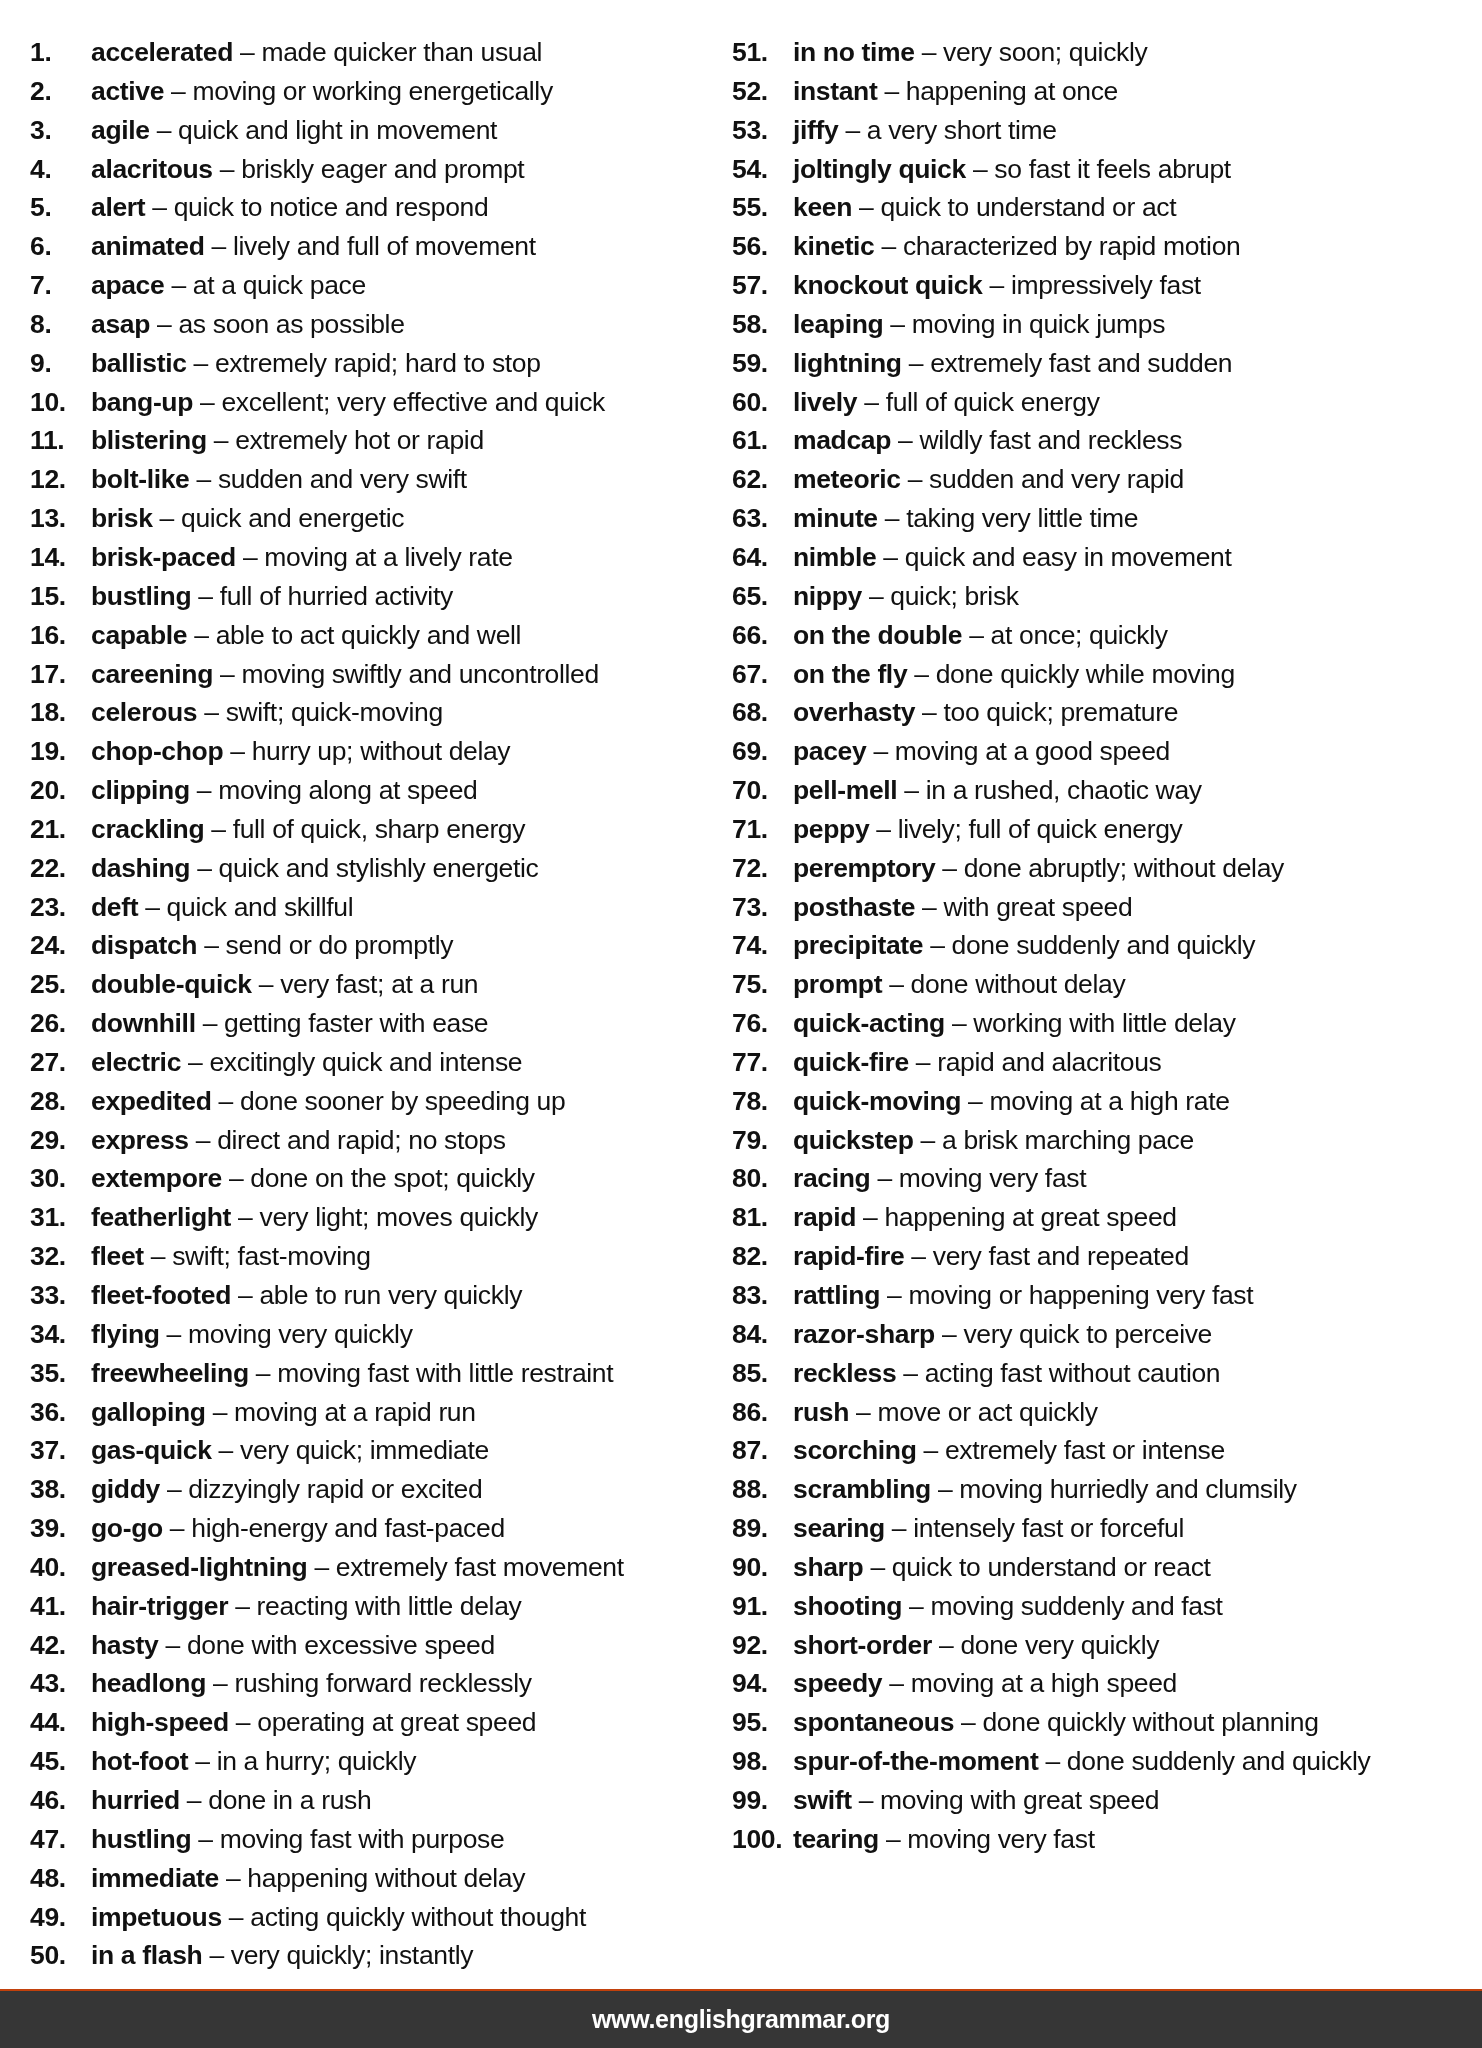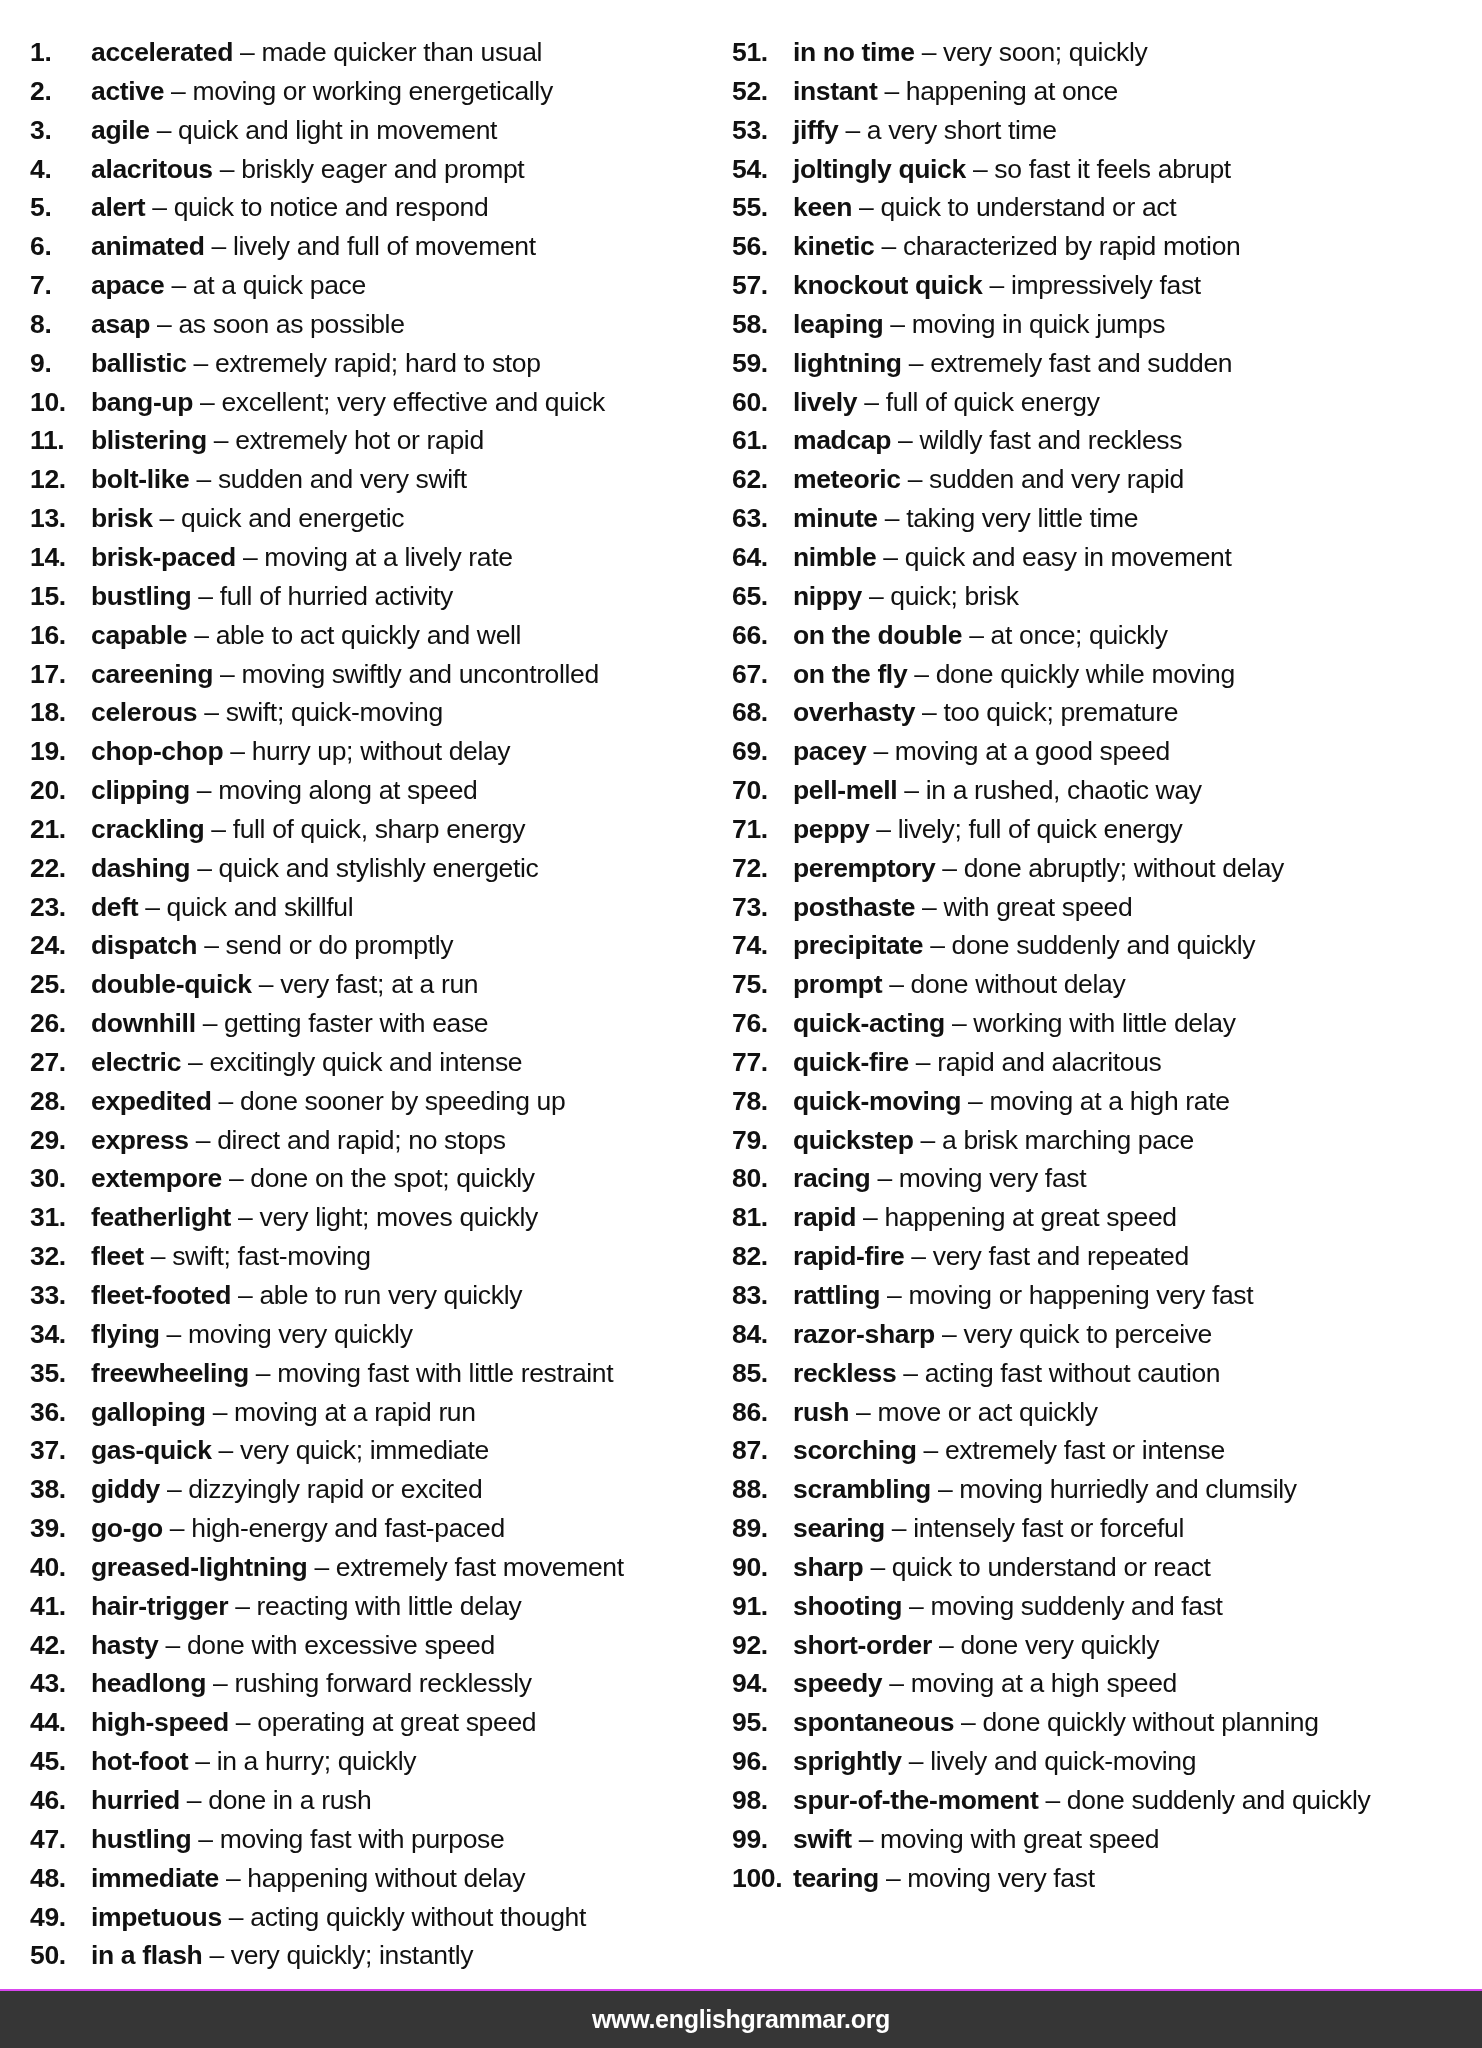--- a/index.html
+++ b/index.html
@@ -13,21 +13,21 @@
   .col.right { left: 732px; width: 750px; }
   .row {
     height: 38.85px; line-height: 38.85px;
     font-size: 26.5px; white-space: nowrap;
     letter-spacing: -0.35px;
   }
   .num { display: inline-block; width: 61px; font-weight: bold; }
   .word { font-weight: bold; }
   .footer {
     position: absolute; left: 0; top: 1989px; width: 1482px; height: 59px;
-    background: #363636; border-top: 2px solid #d946ef; box-sizing: border-box;
+    background: #363636; border-top: 2px solid #c2410c; box-sizing: border-box;
     display: flex; align-items: center; justify-content: center;
   }
   .footer span { color: #ffffff; font-weight: bold; font-size: 25px; letter-spacing: -0.3px; }
 </style>
 </head>
 <body>
 
 <div class="col left" id="col-left">
     <div class="row"><span class="num">1.</span><span class="word">accelerated</span><span style="white-space: pre;"> – </span><span>made quicker than usual</span></div>
     <div class="row"><span class="num">2.</span><span class="word">active</span><span style="white-space: pre;"> – </span><span>moving or working energetically</span></div>
@@ -118,21 +118,20 @@
     <div class="row"><span class="num">85.</span><span class="word">reckless</span><span style="white-space: pre;"> – </span><span>acting fast without caution</span></div>
     <div class="row"><span class="num">86.</span><span class="word">rush</span><span style="white-space: pre;"> – </span><span>move or act quickly</span></div>
     <div class="row"><span class="num">87.</span><span class="word">scorching</span><span style="white-space: pre;"> – </span><span>extremely fast or intense</span></div>
     <div class="row"><span class="num">88.</span><span class="word">scrambling</span><span style="white-space: pre;"> – </span><span>moving hurriedly and clumsily</span></div>
     <div class="row"><span class="num">89.</span><span class="word">searing</span><span style="white-space: pre;"> – </span><span>intensely fast or forceful</span></div>
     <div class="row"><span class="num">90.</span><span class="word">sharp</span><span style="white-space: pre;"> – </span><span>quick to understand or react</span></div>
     <div class="row"><span class="num">91.</span><span class="word">shooting</span><span style="white-space: pre;"> – </span><span>moving suddenly and fast</span></div>
     <div class="row"><span class="num">92.</span><span class="word">short-order</span><span style="white-space: pre;"> – </span><span>done very quickly</span></div>
     <div class="row"><span class="num">94.</span><span class="word">speedy</span><span style="white-space: pre;"> – </span><span>moving at a high speed</span></div>
     <div class="row"><span class="num">95.</span><span class="word">spontaneous</span><span style="white-space: pre;"> – </span><span>done quickly without planning</span></div>
-    <div class="row"><span class="num">96.</span><span class="word">sprightly</span><span style="white-space: pre;"> – </span><span>lively and quick-moving</span></div>
     <div class="row"><span class="num">98.</span><span class="word">spur-of-the-moment</span><span style="white-space: pre;"> – </span><span>done suddenly and quickly</span></div>
     <div class="row"><span class="num">99.</span><span class="word">swift</span><span style="white-space: pre;"> – </span><span>moving with great speed</span></div>
     <div class="row"><span class="num">100.</span><span class="word">tearing</span><span style="white-space: pre;"> – </span><span>moving very fast</span></div>
   </div>
 
 <div class="footer">
   <span>www.englishgrammar.org</span>
 </div>
 
 </body></html>

